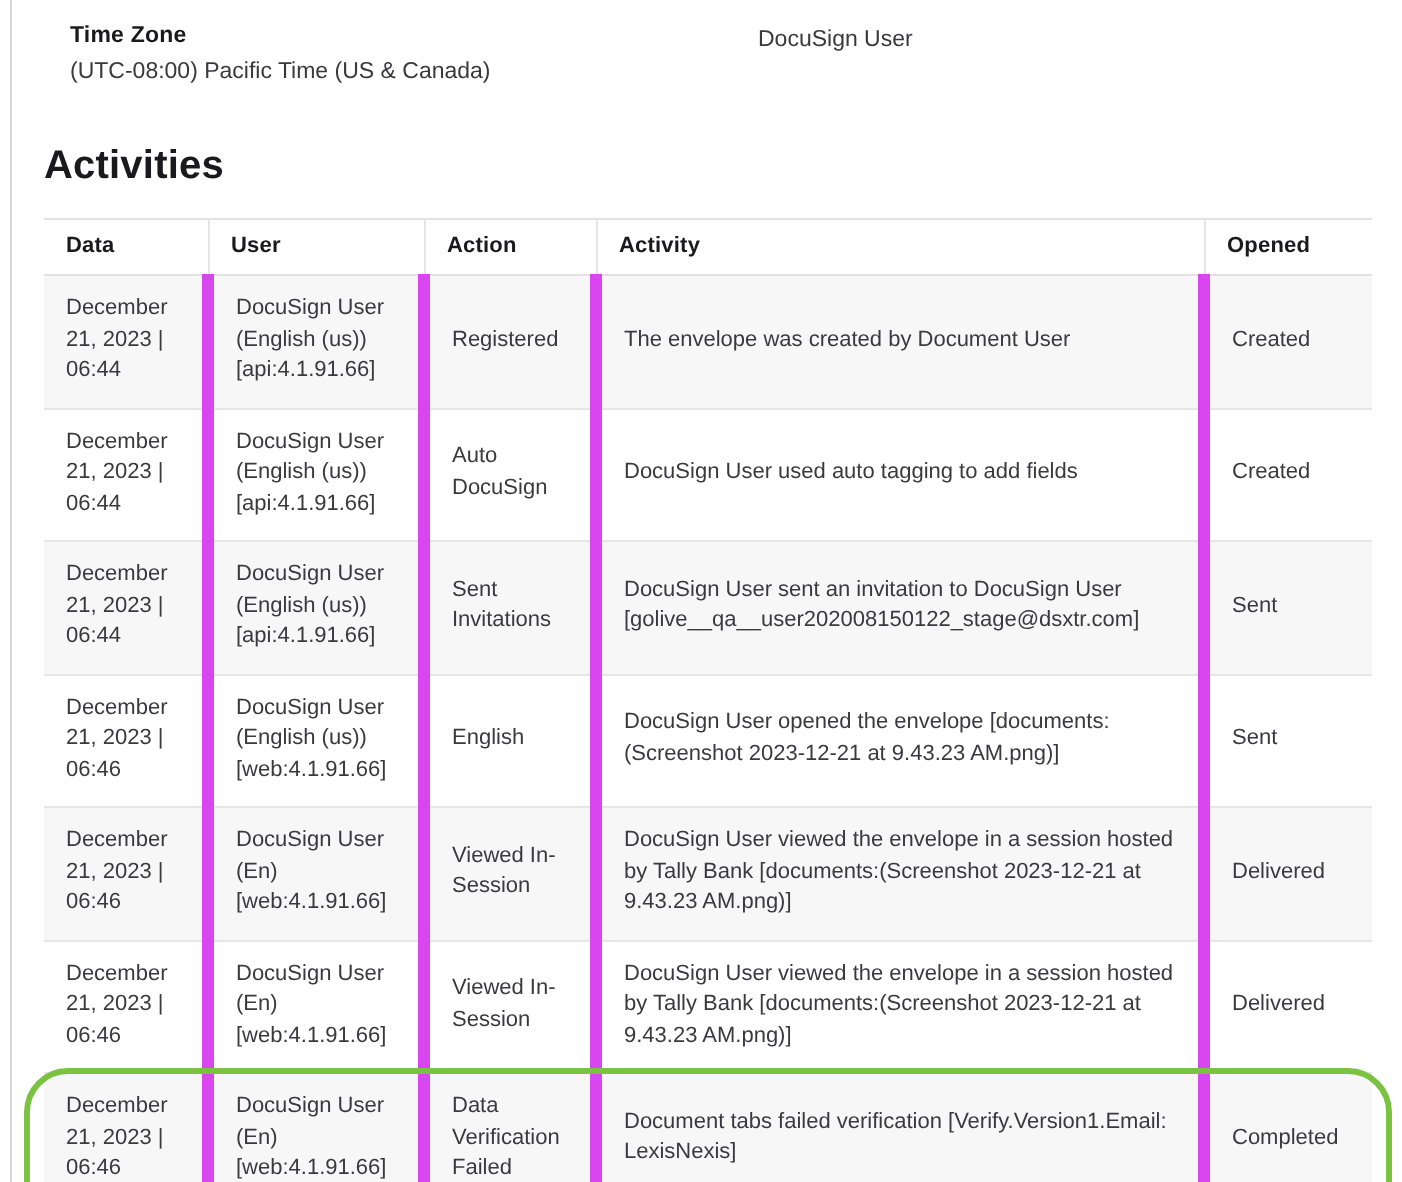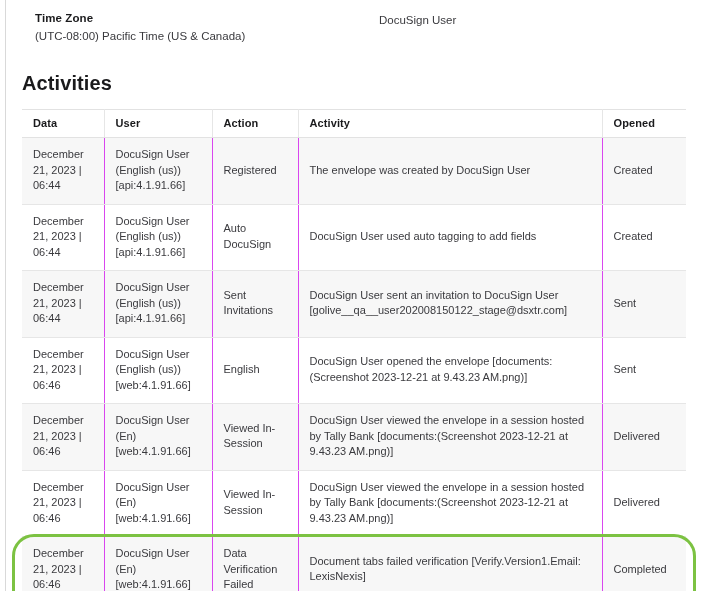--- a/index.html
+++ b/index.html
@@ -94,21 +94,21 @@
     letter-spacing: 0.1px;
   }
   table.activities th:last-child { border-right: none; }
   table.activities thead tr { border-top: 1px solid #e2e2e2; }
 
   table.activities td {
     font-size: 11px;
     color: #3a3a3e;
     padding: 9px 9px 10px 11px;
     border-bottom: 1px solid #e6e6e6;
-    border-right: 1px solid #d946ef;
+    border-right: 6px solid #d946ef;
     vertical-align: middle;
     line-height: 15.5px;
     word-wrap: break-word;
     overflow-wrap: break-word;
   }
   table.activities td:last-child { border-right: none; }
 
   tbody tr.alt td { background: #f7f7f7; }
   tbody tr.plain td { background: #ffffff; }
 
@@ -166,21 +166,21 @@
               <span>December</span>
               <span>21, 2023 |</span>
               <span>06:44</span>
             </td>
             <td class="cell-multi">
               <span>DocuSign User</span>
               <span>(English (us))</span>
               <span>[api:4.1.91.66]</span>
             </td>
             <td>Registered</td>
-            <td>The envelope was created by DocuSign User</td>
+            <td>The envelope was created by Document User</td>
             <td>Created</td>
           </tr>
           <tr class="plain">
             <td class="cell-multi">
               <span>December</span>
               <span>21, 2023 |</span>
               <span>06:44</span>
             </td>
             <td class="cell-multi">
               <span>DocuSign User</span>

